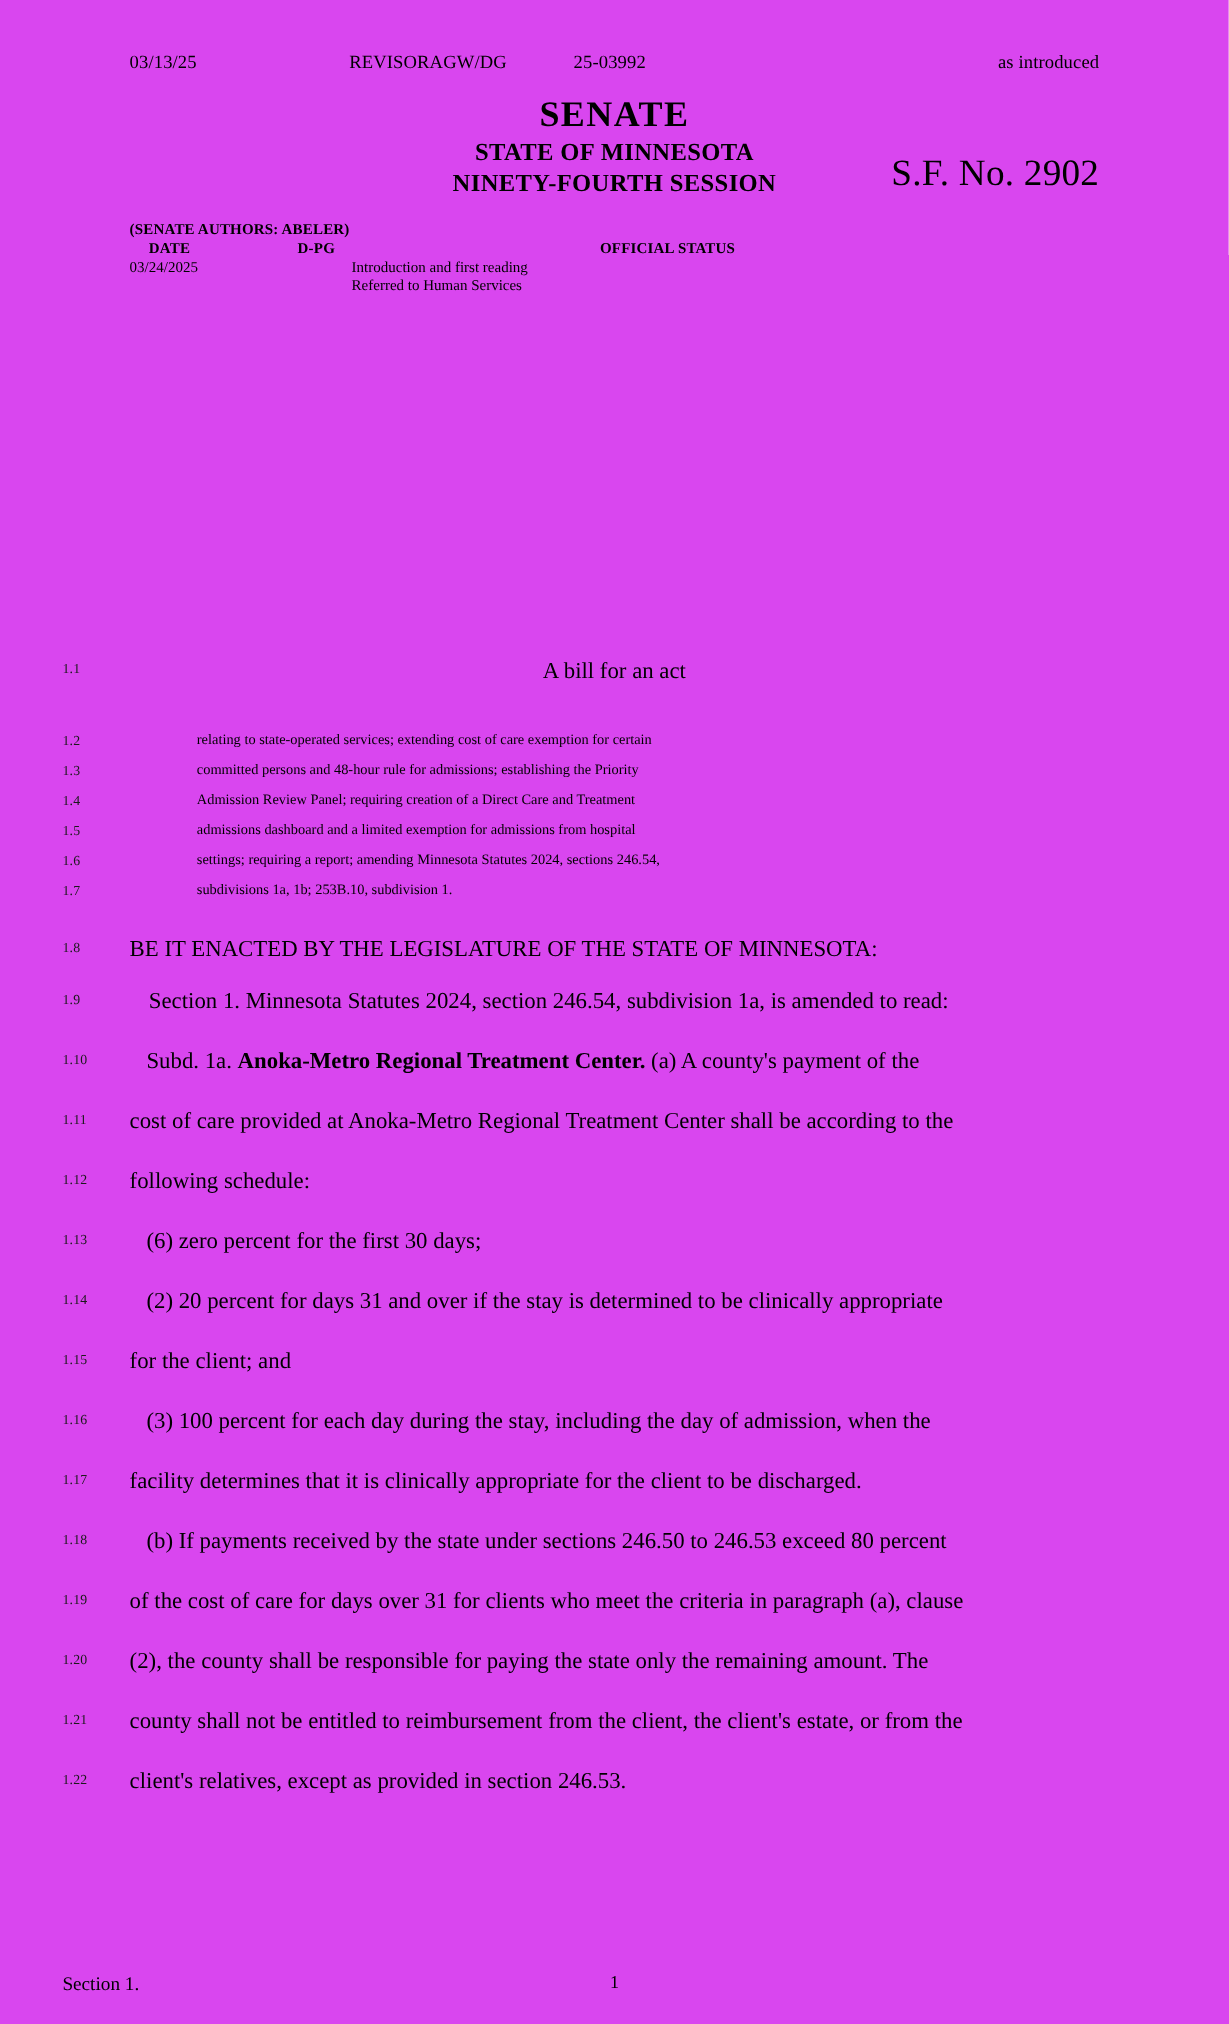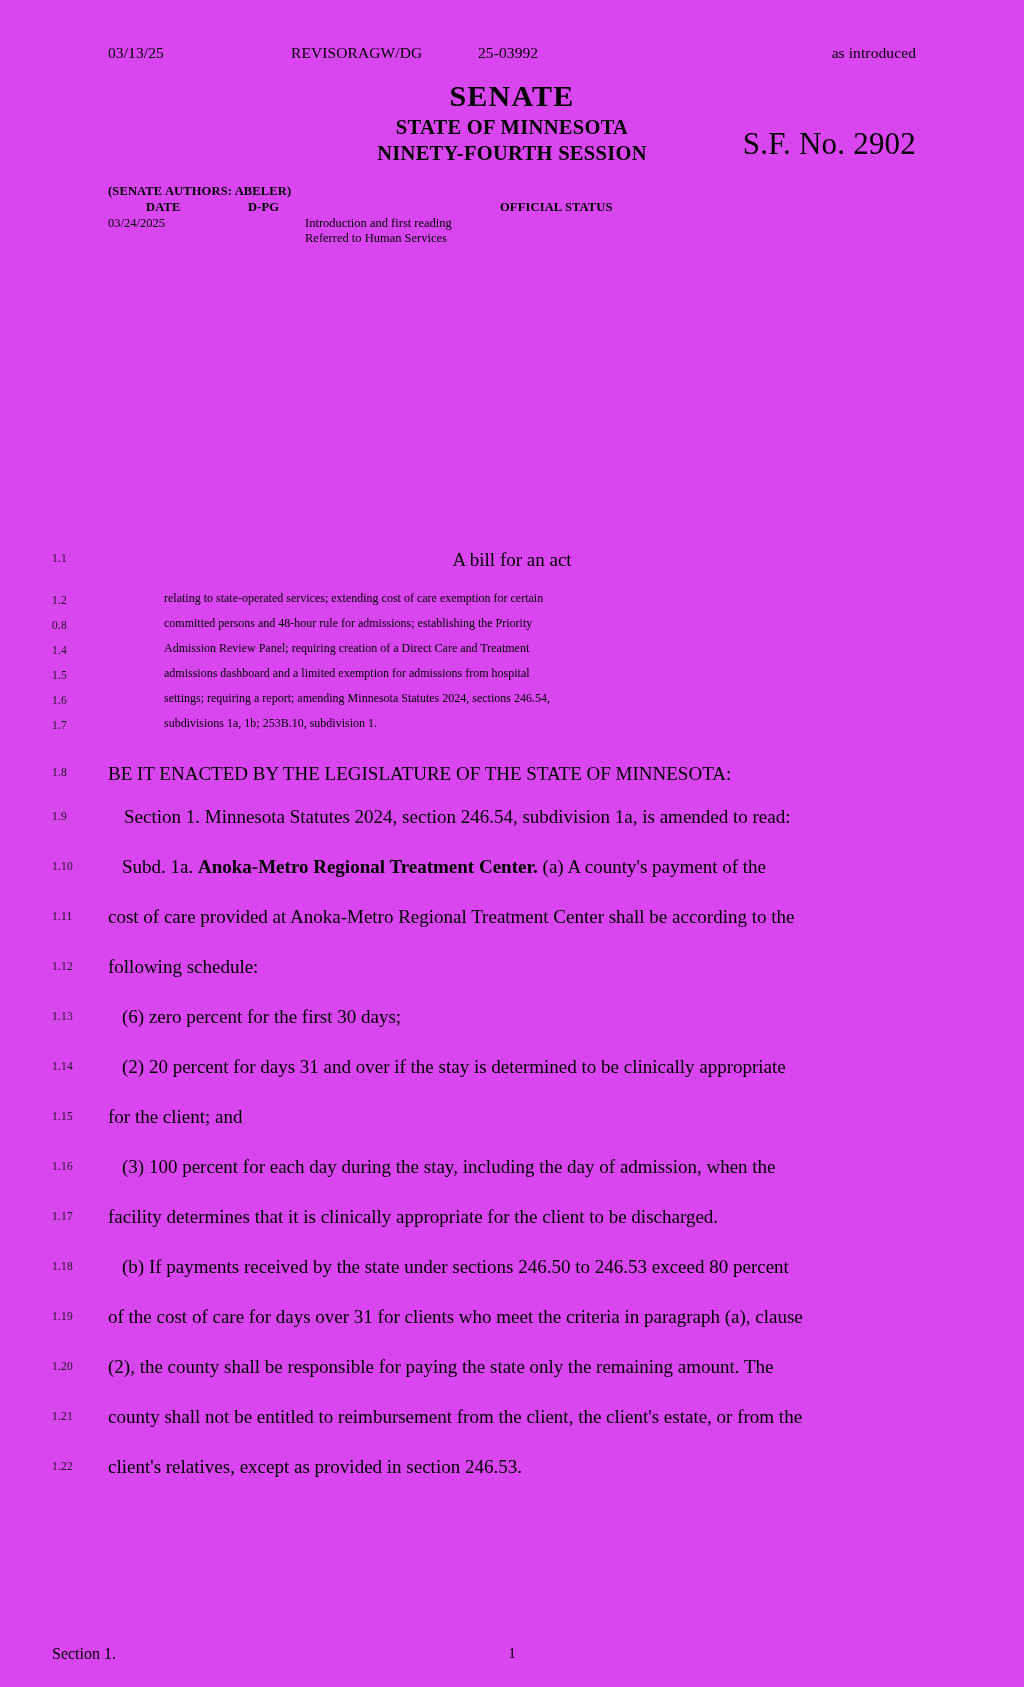--- a/index.html
+++ b/index.html
@@ -85,30 +85,30 @@
     font-weight: bold;
     letter-spacing: 0.15px;
     margin-bottom: 1px;
   }
   .status-head {
     position: relative;
     height: 16px;
     font-weight: bold;
     letter-spacing: 0.15px;
   }
-  .status-head .col-date { position: absolute; left: 38px; }
+  .status-head .col-date { position: absolute; left: 16px; }
   .status-head .col-dpg  { position: absolute; left: 140px; }
   .status-head .col-off  { position: absolute; left: 392px; }
 
   .status-row {
     position: relative;
     min-height: 15px;
   }
   .status-row .sr-date { position: absolute; left: 0; }
-  .status-row .sr-text { position: absolute; left: 185px; white-space: nowrap; margin-left: 12px; }
+  .status-row .sr-text { position: absolute; left: 185px; white-space: nowrap; }
 
   
   .body-area {
     position: absolute;
     top: 552px;
     left: 0;
     width: 1024px;
   }
   .lineno {
     position: absolute;
@@ -128,21 +128,21 @@
   .title-row .title-text {
     position: absolute;
     left: 0;
     width: 1024px;
     text-align: center;
     font-size: 19px;
     top: -3px;
   }
 
   
-  .desc-block { margin-top: 4px; }
+  .desc-block { margin-top: 22px; }
   .desc-row { height: 25px; }
   .desc-row .desc-text {
     position: absolute;
     left: 164px;
     font-size: 12px;
     white-space: nowrap;
     top: -3px;
   }
 
   
@@ -231,21 +231,21 @@
       <span class="lineno">1.1</span>
       <span class="title-text">A bill for an act</span>
     </div>
 
     <div class="desc-block" id="desc-block">
         <div class="row desc-row">
           <span class="lineno">1.2</span>
           <span class="desc-text">relating to state-operated services; extending cost of care exemption for certain</span>
         </div>
         <div class="row desc-row">
-          <span class="lineno">0.8</span>
+          <span class="lineno">1.3</span>
           <span class="desc-text">committed persons and 48-hour rule for admissions; establishing the Priority</span>
         </div>
         <div class="row desc-row">
           <span class="lineno">1.4</span>
           <span class="desc-text">Admission Review Panel; requiring creation of a Direct Care and Treatment</span>
         </div>
         <div class="row desc-row">
           <span class="lineno">1.5</span>
           <span class="desc-text">admissions dashboard and a limited exemption for admissions from hospital</span>
         </div>

